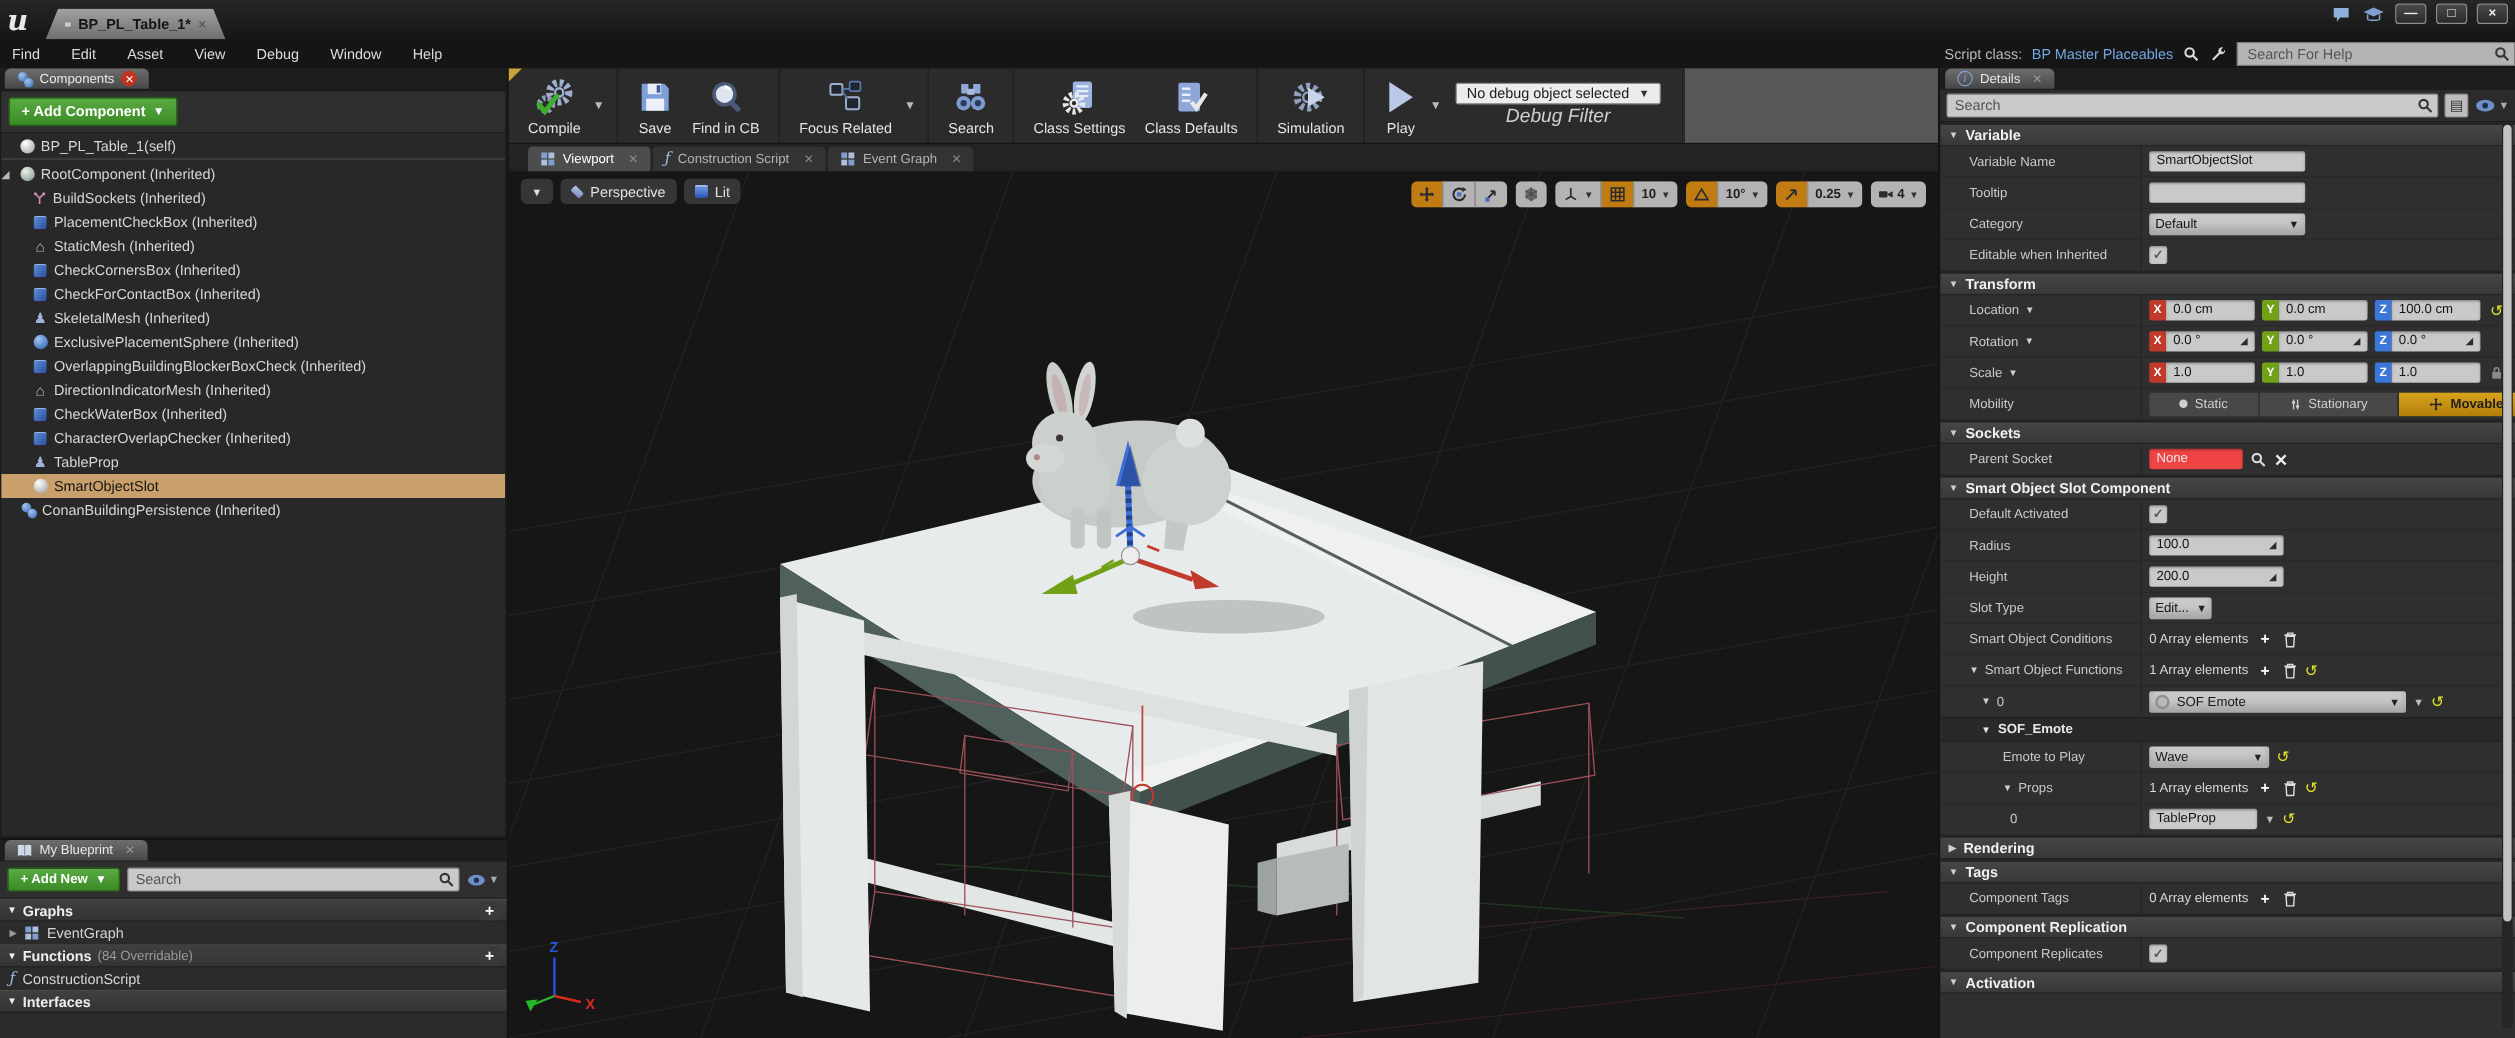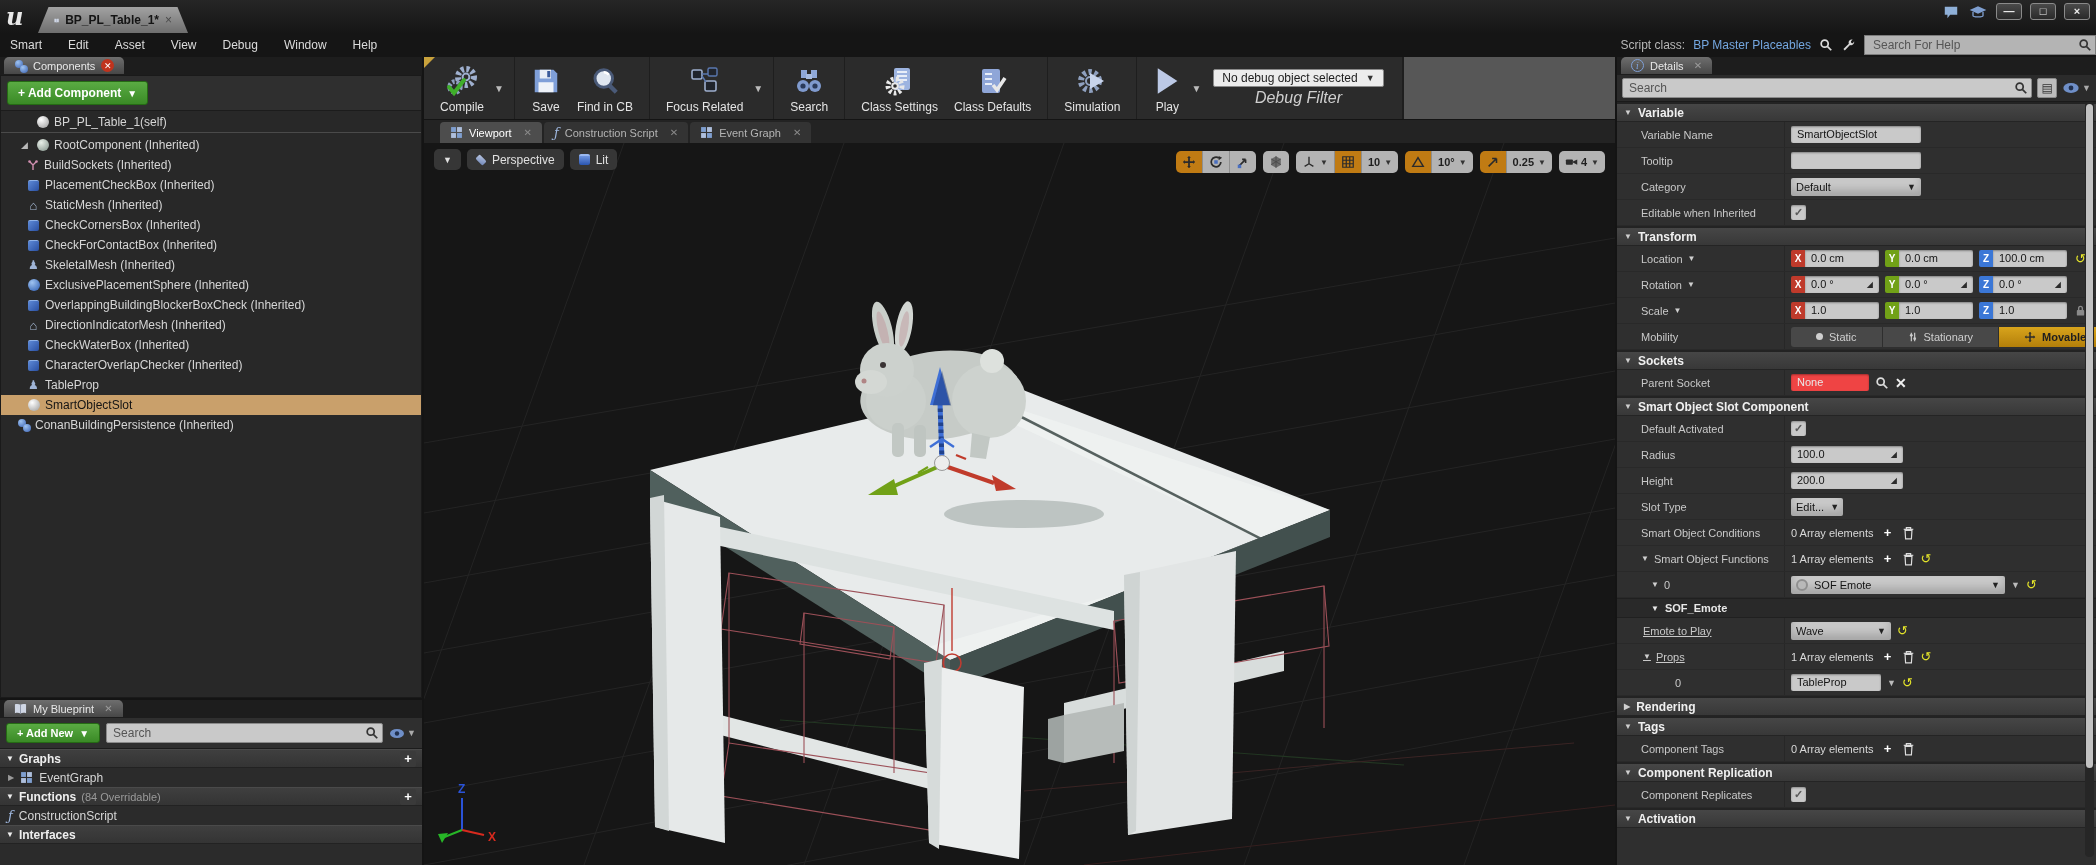--- a/index.html
+++ b/index.html
@@ -59,21 +59,21 @@
   .info-i { width:13px; height:13px; border-radius:50%; border:1px solid #7fa0d8; color:#7fa0d8;
     font-size:9px; font-style:italic; font-family:"DejaVu Serif",serif; display:flex; align-items:center; justify-content:center; }
 
   
   .comp-body { flex:1 1 auto; background:#282828; border:1px solid #1a1a1a; display:flex; flex-direction:column; overflow:hidden; }
   .addcomp-row { padding:5px 0 5px 6px; background:#2f2f2f; border-bottom:1px solid #1c1c1c; }
   .green-btn { display:inline-flex; align-items:center; gap:6px; height:24px;
     background:linear-gradient(#5aab43,#3a8a26); border:1px solid #256b14; border-radius:3px;
     color:#fff; font-weight:bold; font-size:12px; padding:0 10px; }
   .green-btn .chev { font-size:10px; }
-  .crow { height:20px; display:flex; align-items:center; gap:5px; font-size:12px; color:#d6d6d6; padding-left:20px; }
+  .crow { height:20px; display:flex; align-items:center; gap:5px; font-size:12px; color:#d6d6d6; padding-left:0; }
   .crow.d1 { padding-left:26px; }
   .crow.dA { padding-left:16px; }
   .crow.sel { background:#c9a06b; color:#141414; }
   .crow .texp { width:10px; color:#b9b9b9; font-size:9px; }
   .self-row { height:22px; border-bottom:1px solid #4a4a4a; margin-bottom:2px; }
   .cicon { width:13px; height:13px; flex:0 0 13px; display:inline-flex; align-items:center; justify-content:center; }
   .ic-sphere-white { width:12px; height:12px; border-radius:50%; background:radial-gradient(circle at 35% 30%, #ffffff, #9a9a9a); }
   .ic-sphere-gray  { width:12px; height:12px; border-radius:50%; background:radial-gradient(circle at 35% 30%, #e8efe8, #7f8f87); }
   .ic-sphere-blue  { width:12px; height:12px; border-radius:50%; background:radial-gradient(circle at 35% 30%, #9fc3f0, #2a5ab0); }
   .ic-box { width:11px; height:11px; border-radius:2px; background:linear-gradient(135deg,#5e8bd8,#2a4fa0); border-top:1px solid #8fb2e8; }
@@ -157,21 +157,21 @@
   .det-scroll { position:absolute; right:2px; top:0; bottom:8px; width:9px; background:#262626; border-radius:4px; }
   .det-thumb { position:absolute; left:1px; right:1px; top:2px; height:88%; background:#c2c2c2; border-radius:4px; }
   .dhead { height:20px; background:linear-gradient(#464646,#383838); border-top:2px solid #232323; border-bottom:1px solid #242424;
     display:flex; align-items:center; gap:6px; padding-left:7px; color:#f0f0f0; font-weight:bold; font-size:12px; }
   .dhead .arr { font-size:8px; color:#cfcfcf; }
   .dsub { height:20px; background:#292929; border-top:1px solid #202020; border-bottom:1px solid #202020;
     display:flex; align-items:center; gap:6px; padding-left:34px; color:#e8e8e8; font-weight:bold; font-size:11px; }
   .drow { min-height:26px; display:flex; align-items:center; border-bottom:1px solid #292929; font-size:11px; color:#c9c9c9; }
   .dlabel { flex:0 0 168px; align-self:stretch; display:flex; align-items:center; gap:5px;
     padding-left:24px; border-right:1px solid #272727; }
-  .dlabel.ind1 { padding-left:34px; } .dlabel.ind2 { padding-left:26px;text-decoration:underline; } .dlabel.ind3 { padding-left:58px; }
+  .dlabel.ind1 { padding-left:34px; } .dlabel.ind2 { padding-left:52px; } .dlabel.ind3 { padding-left:58px; }
   .dlabel .arr { font-size:8px; color:#cfcfcf; }
   .dval { flex:1; display:flex; align-items:center; gap:6px; padding:0 6px; position:relative; }
   .fld { background:#c9c9c9; color:#141414; border-radius:2px; height:17px; line-height:17px;
     font-size:11px; padding:0 6px; box-shadow:inset 0 1px 2px rgba(0,0,0,.35); display:flex; align-items:center; }
   .fld.grow130 { width:130px; }
   .fld .cornerdrag { margin-left:auto; color:#2b2b2b; font-size:8px; }
   .dd { background:#c9c9c9; color:#141414; border-radius:2px; height:18px; font-size:11px;
     padding:0 5px; display:flex; align-items:center; gap:6px; box-shadow:inset 0 -6px 8px rgba(0,0,0,.18); }
   .dd .chev { margin-left:auto; font-size:9px; color:#222; }
   .chk { width:15px; height:15px; background:#c9c9c9; border-radius:2px; color:#5a5a5a; font-size:11px; font-weight:bold;
@@ -216,21 +216,21 @@
           <path d="M12 2L2 6.5 12 11l10-4.5z" fill="#7f9fd0"></path>
           <path d="M6 9v4.5c0 1.8 12 1.8 12 0V9" fill="none" stroke="#7f9fd0" stroke-width="1.6"></path>
         </svg>
       <span class="winbtn">—</span>
       <span class="winbtn">□</span>
       <span class="winbtn">×</span>
     </div>
   </div>
 
   <div class="menubar">
-    <span class="menu-item">Smart</span>
+    <span class="menu-item">Find</span>
     <span class="menu-item">Edit</span>
     <span class="menu-item">Asset</span>
     <span class="menu-item">View</span>
     <span class="menu-item">Debug</span>
     <span class="menu-item">Window</span>
     <span class="menu-item">Help</span>
     <div class="menubar-right">
       <span class="parent-label">Script class:</span>
       <span class="parent-link">BP Master Placeables</span>
       <svg class="mag light" viewBox="0 0 16 16">

